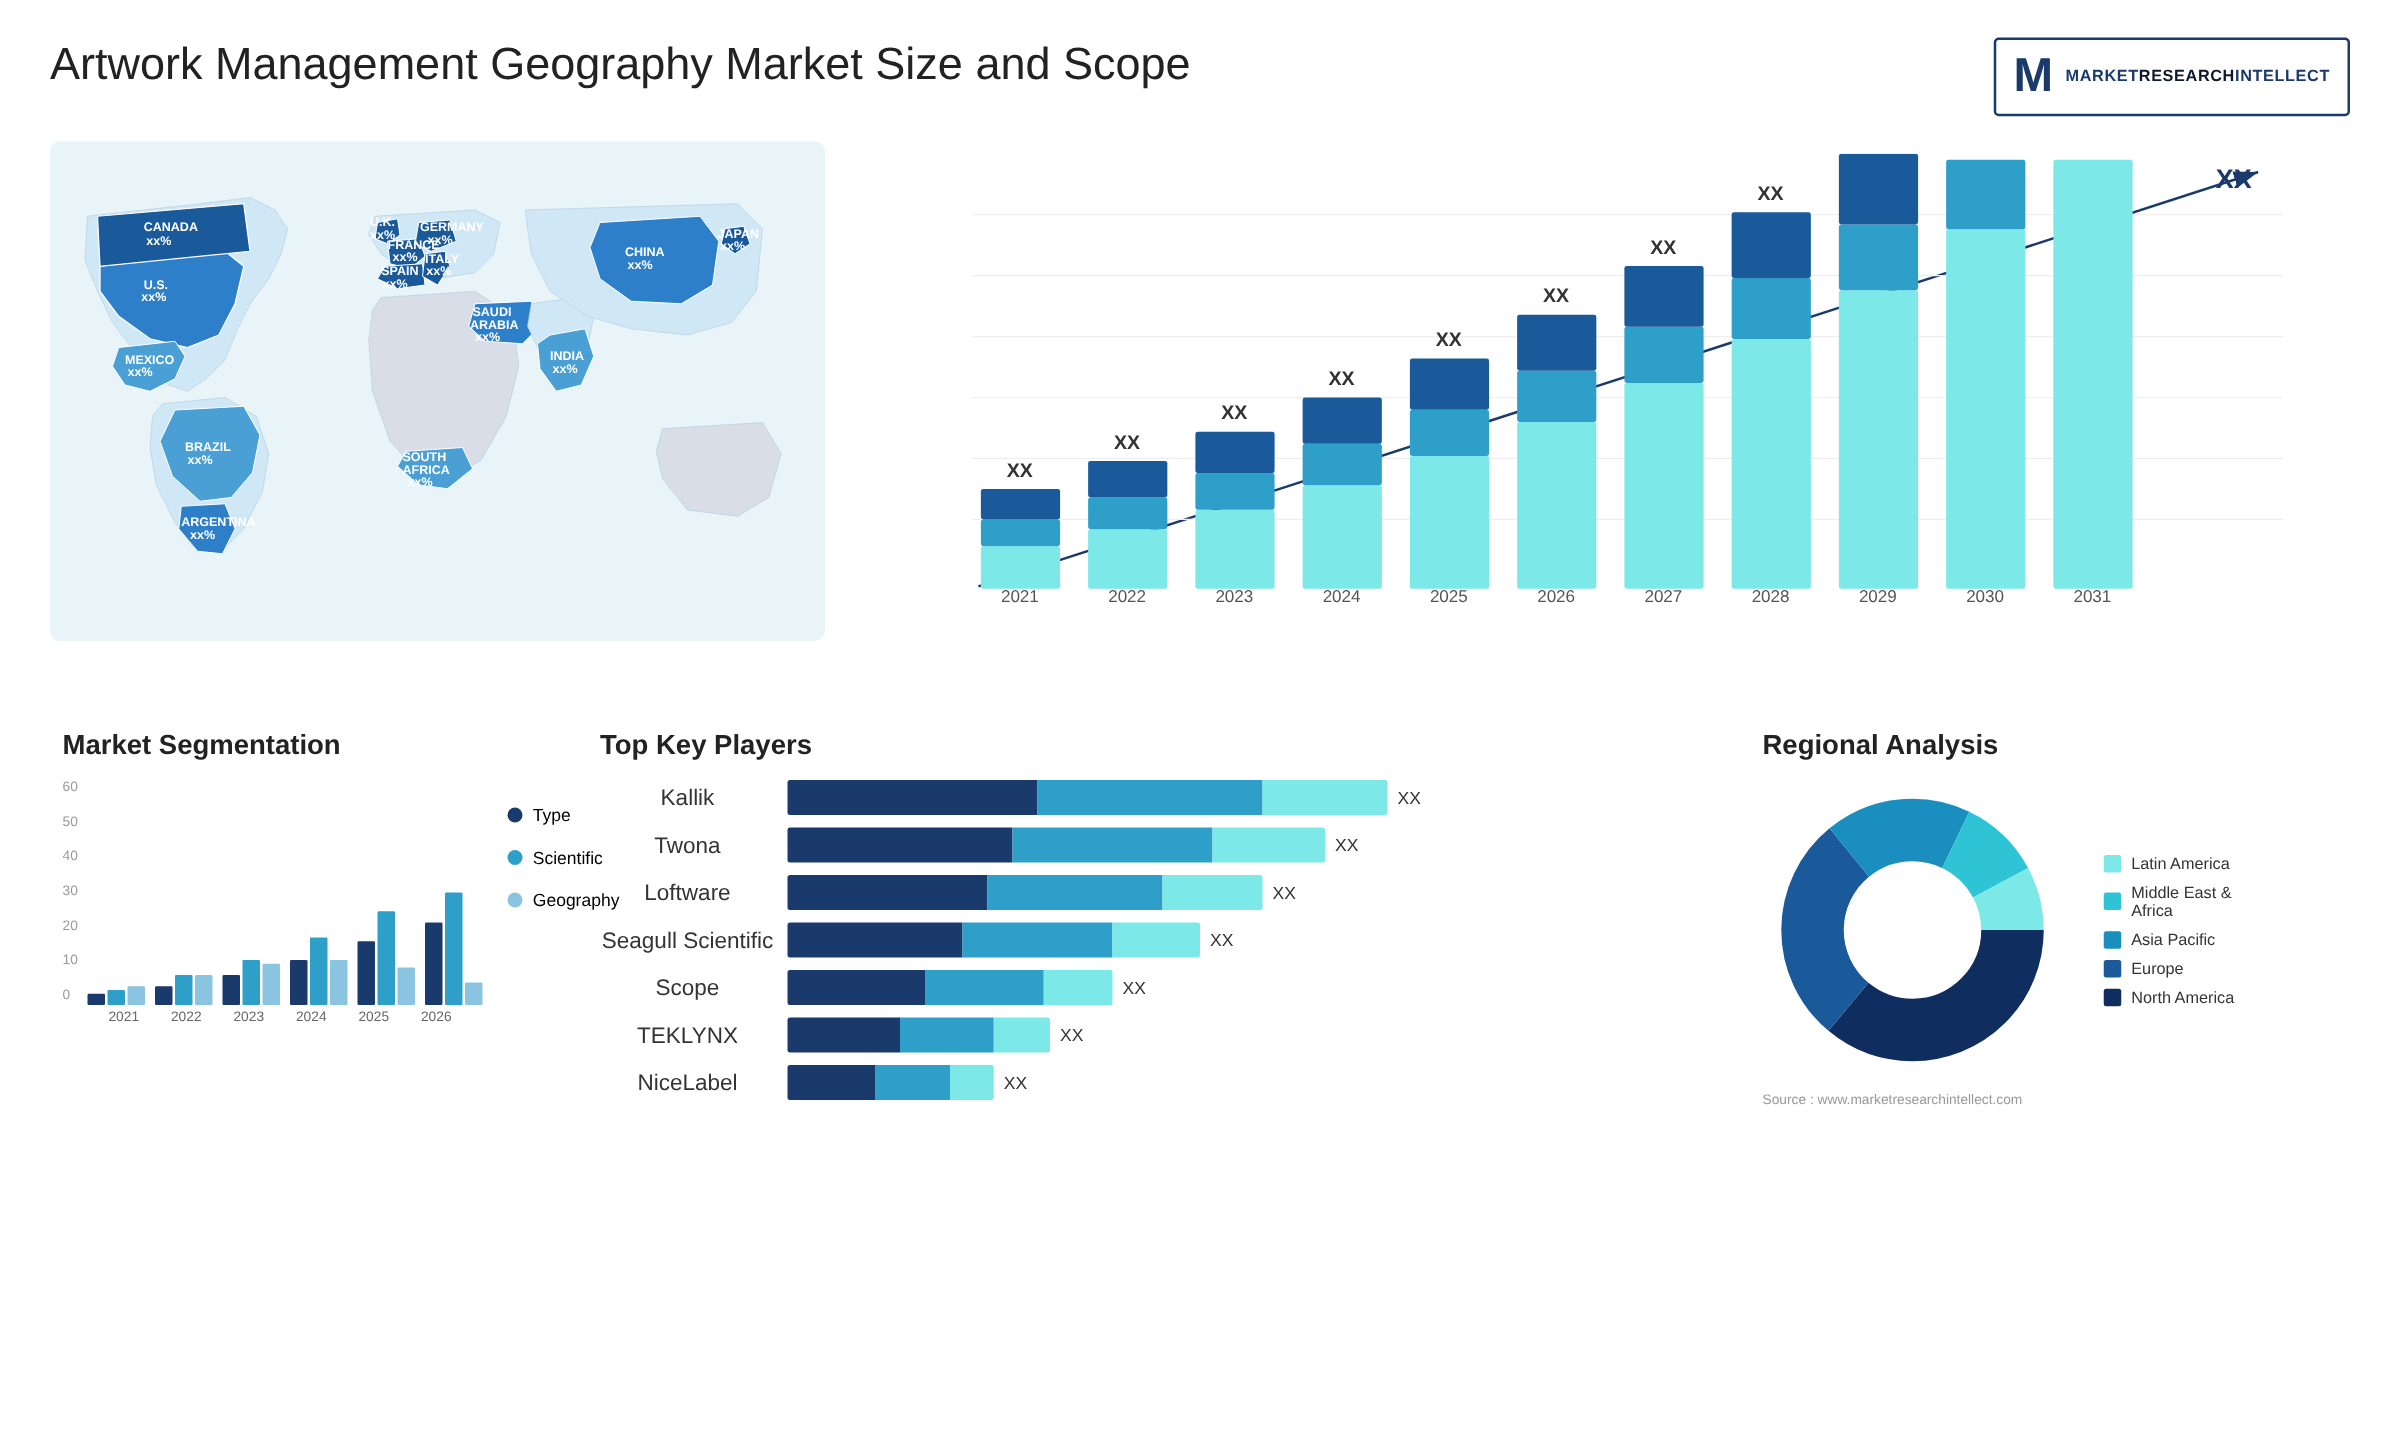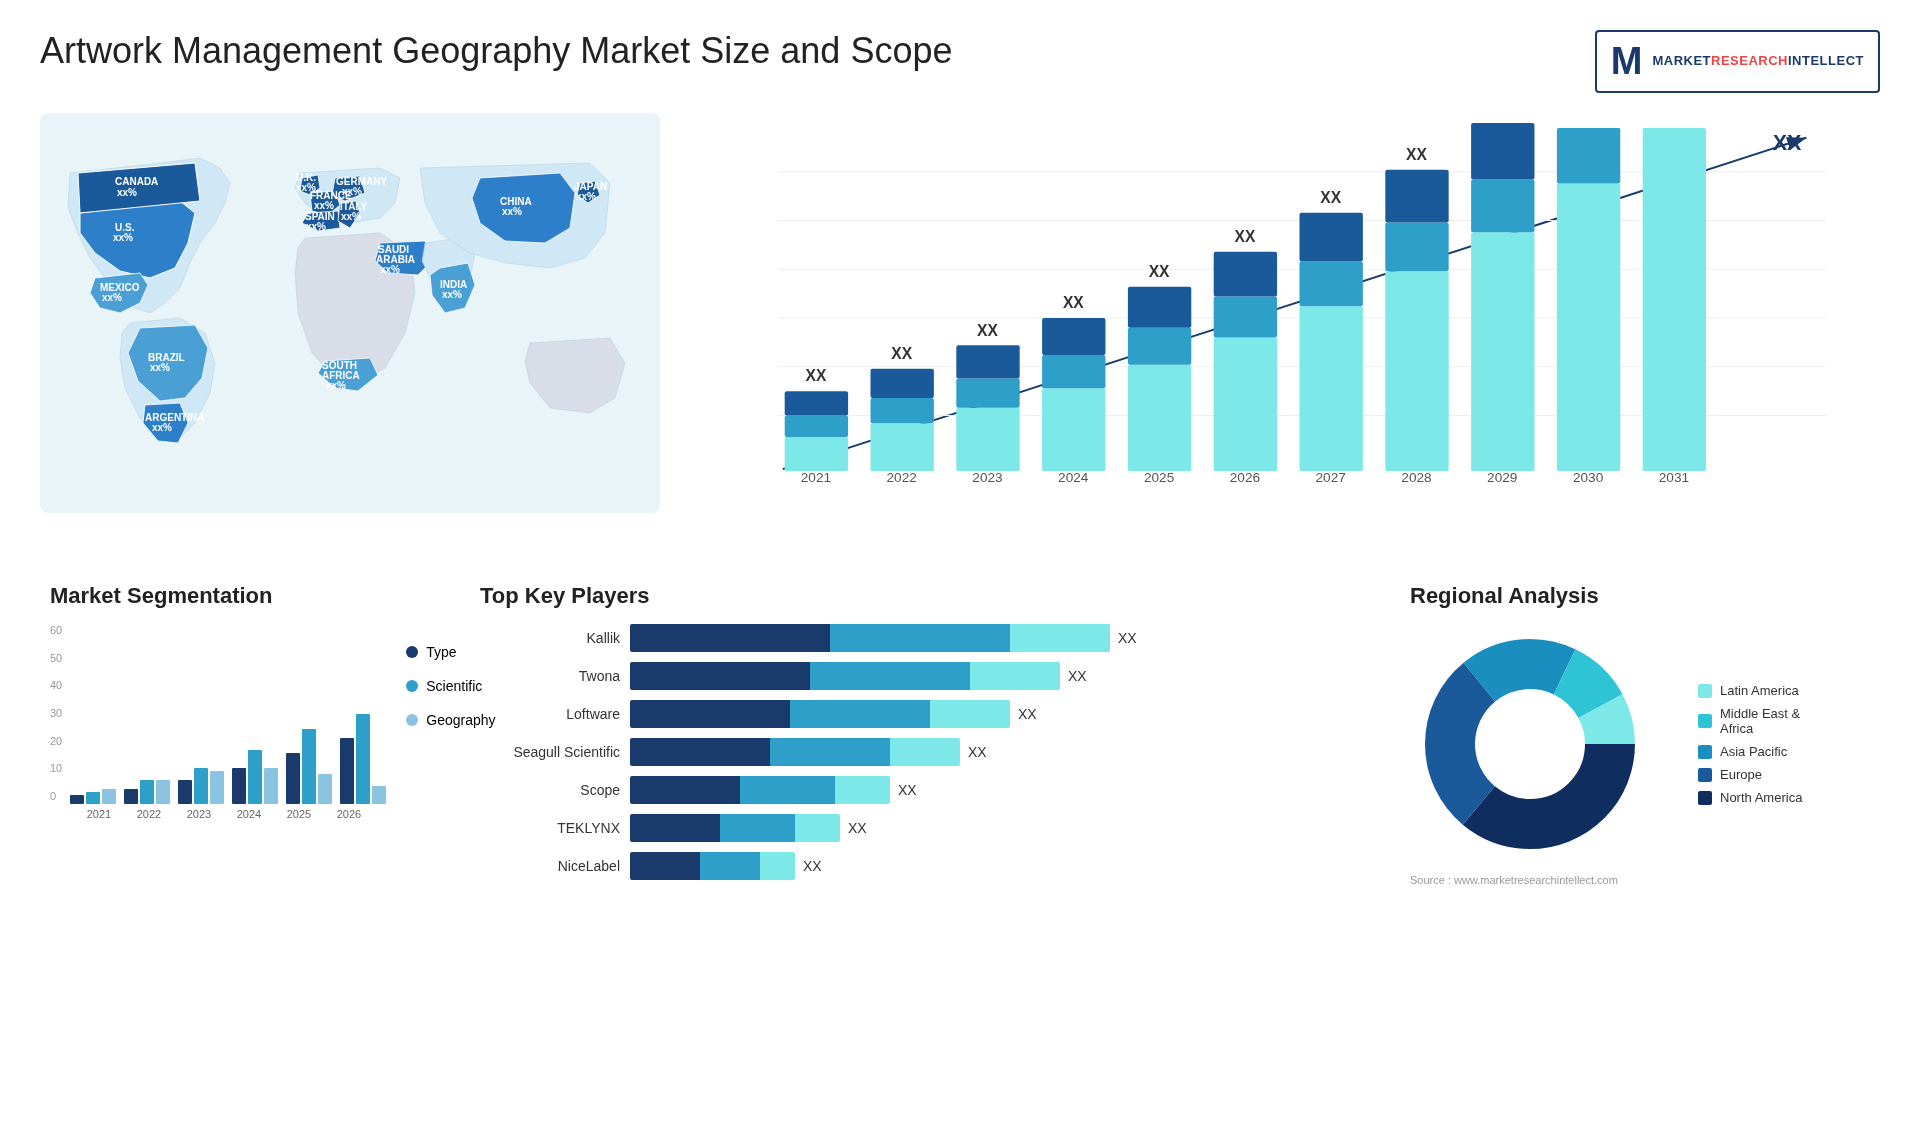--- a/index.html
+++ b/index.html
@@ -39,21 +39,21 @@
     }
     .logo-text {
       display: flex;
       font-size: 13px;
       font-weight: 700;
       color: #1a3a6b;
       line-height: 1.3;
       text-transform: uppercase;
       letter-spacing: 0.5px;
     }
-    .logo-text span:nth-child(2) { color: #ef4444; }
+    .logo-text span:nth-child(2) { color: #0f172a; }
 
     
     .main-content {
       display: grid;
       grid-template-columns: 620px 1fr;
       grid-template-rows: 440px auto;
       gap: 20px;
     }
 
     
@@ -121,23 +121,23 @@
       flex-direction: column;
       gap: 10px;
     }
     .player-row {
       display: flex;
       align-items: center;
       gap: 10px;
     }
     .player-name {
       width: 140px;
-      font-size: 14px;
+      font-size: 18px;
       color: #333;
-      text-align: right;
+      text-align: center;
       flex-shrink: 0;
     }
     .player-bar-container {
       flex: 1;
       height: 28px;
       display: flex;
       align-items: center;
     }
     .player-bar {
       height: 28px;
@@ -150,21 +150,21 @@
       margin-left: 8px;
     }
 
     
     .regional-section {
       padding: 10px;
     }
     .donut-area {
       display: flex;
       align-items: center;
-      gap: 48px;
+      gap: 33px;
     }
     .donut-legend {
       display: flex;
       flex-direction: column;
       gap: 8px;
     }
     .donut-legend-item {
       display: flex;
       align-items: center;
       gap: 8px;

